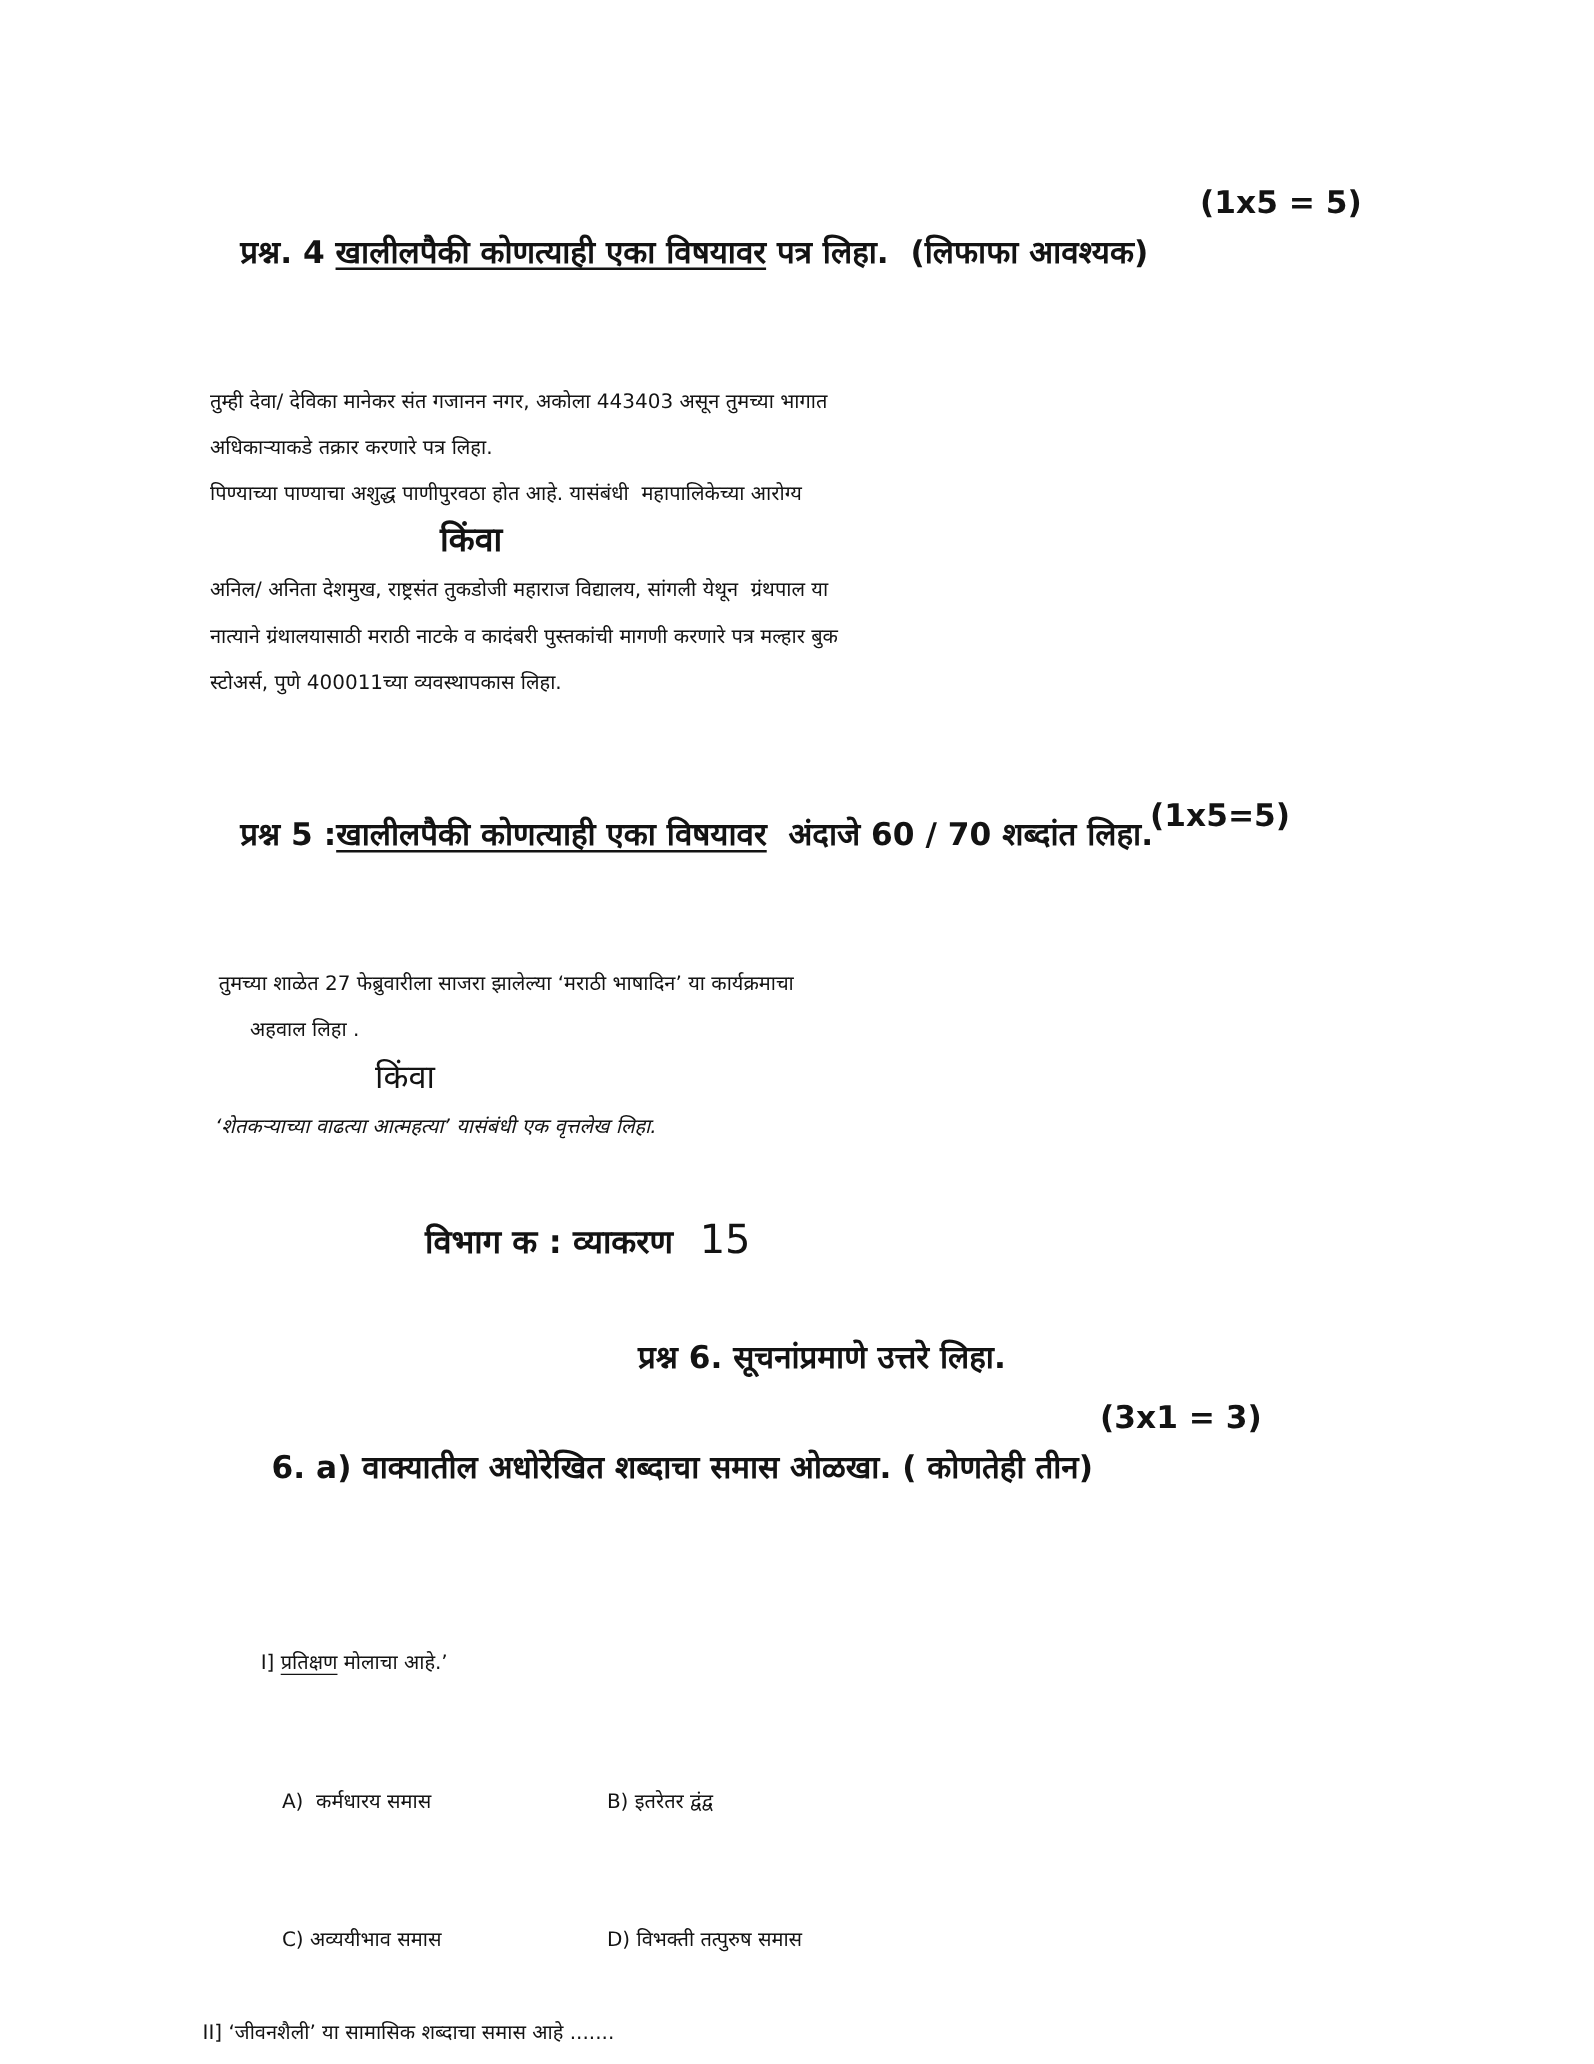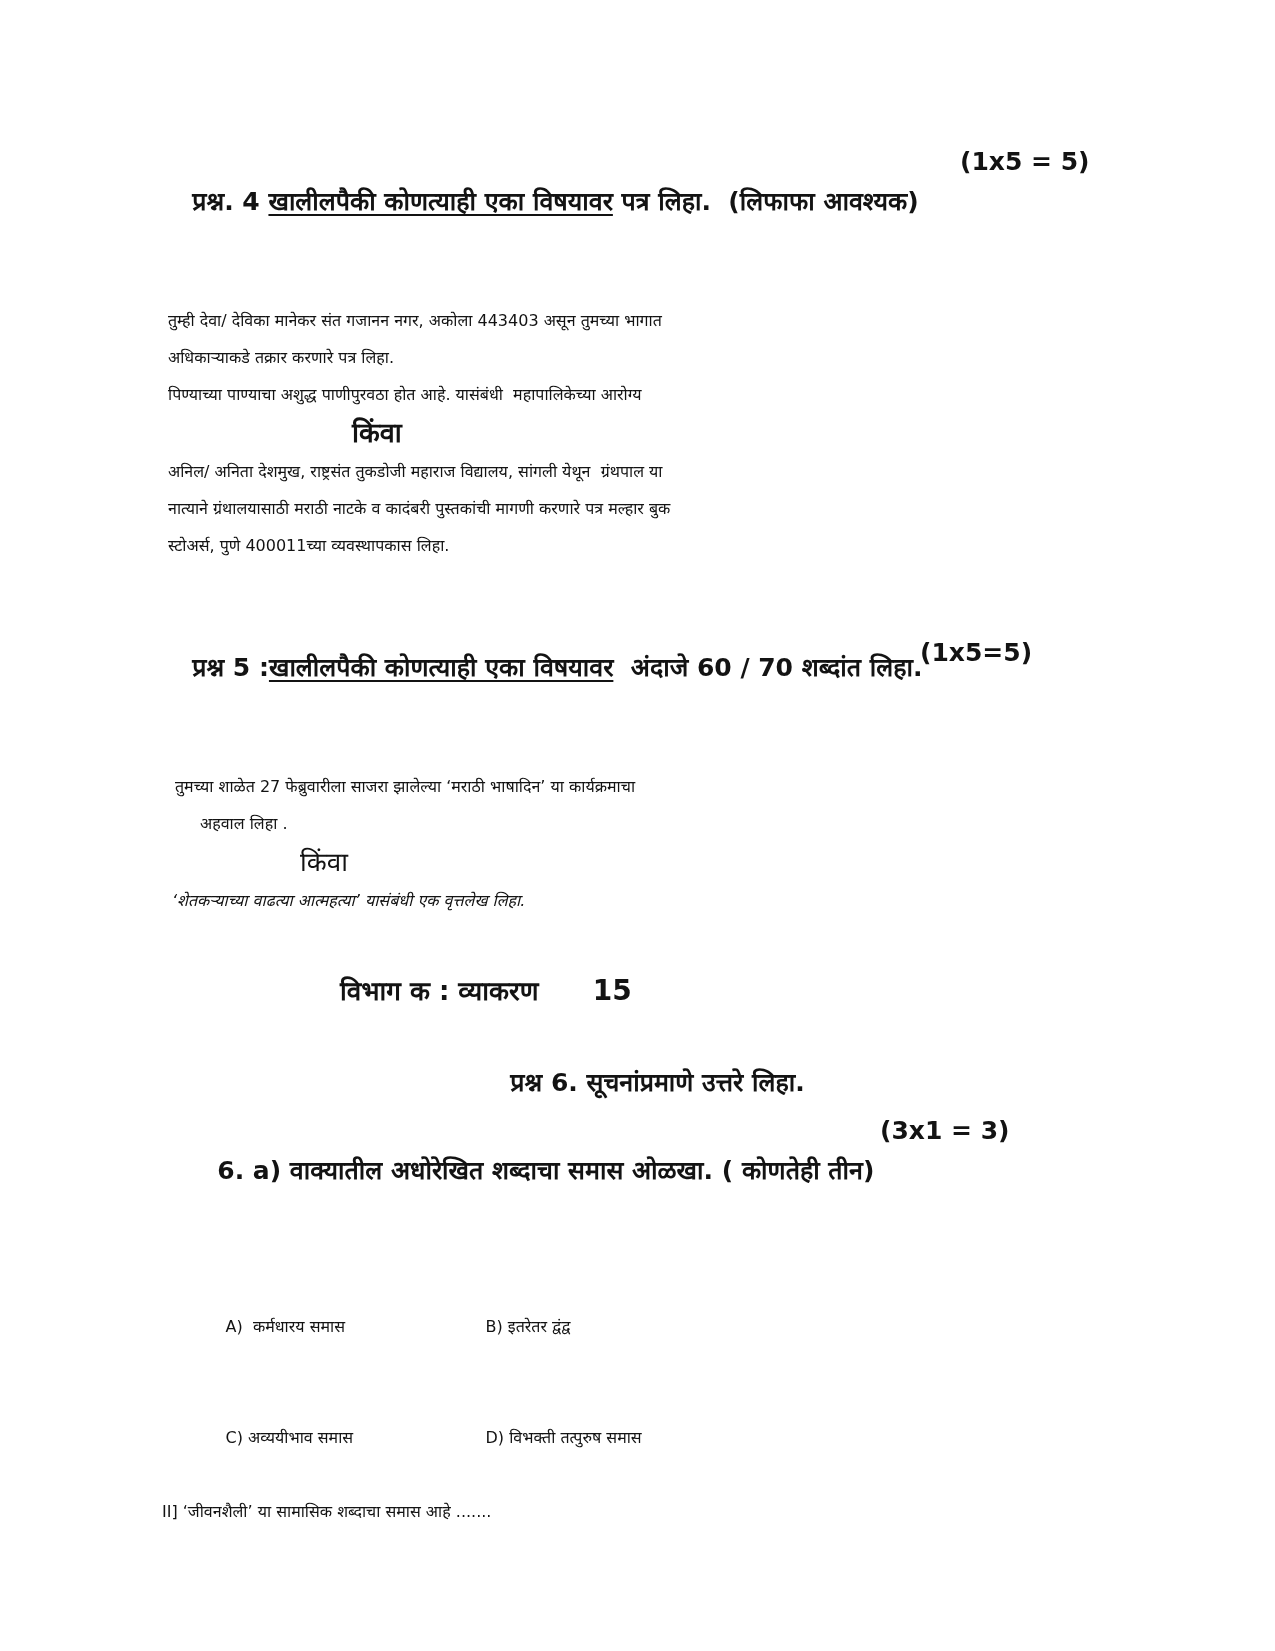--- a/index.html
+++ b/index.html
@@ -32,21 +32,21 @@
 
   .mt-q5 { margin-top:44px; }
   .mt-sec { margin-top:52px; }
   .mt-q6 { margin-top:52px;text-align:center; }
   .mt-6a { margin-top:8px; }
 
   .or-bold { font-weight:700; font-size:27px; line-height:40px; }
   .or-plain { font-size:26px; line-height:40px; }
 
   .section-row { margin-left:200px; font-size:26px; line-height:40px; }
-  .section-row .num { margin-left:46px; font-weight:700; font-size:28px; }
+  .section-row .num { margin-left:13px; font-weight:400; font-size:32px; }
 
   .opts { margin-left:55px; }
   .opts .optcell { display:inline-block; min-width:260px; white-space:pre-wrap; }
   .opts.wide { margin-left:70px; }
 </style>
 </head>
 <body>
 
 <div class="page">
 
@@ -81,20 +81,23 @@
   </div>
 
   <section>
     <div class="head mt-q6">प्रश्न 6. सूचनांप्रमाणे उत्तरे लिहा.</div>
 
     <div class="head mt-6a ind25">
       <span>6. a) वाक्यातील अधोरेखित शब्दाचा समास ओळखा. ( कोणतेही तीन)</span>
       <span class="marks m-6a">(3x1 = 3)</span>
     </div>
 
+    <div class="line ind38">
+      <span>I] </span><span class="u">प्रतिक्षण</span><span> मोलाचा आहे.’</span>
+    </div>
     <div class="line opts">
       <span class="optcell">A)  कर्मधारय समास</span><span class="optcell">B) इतरेतर द्वंद्व</span>
     </div>
     <div class="line opts">
       <span class="optcell">C) अव्ययीभाव समास</span><span class="optcell">D) विभक्ती तत्पुरुष समास</span>
     </div>
 
     <div class="line ind45">II] ‘जीवनशैली’ या सामासिक शब्दाचा समास आहे .......</div>
     <div class="line opts wide">
       

